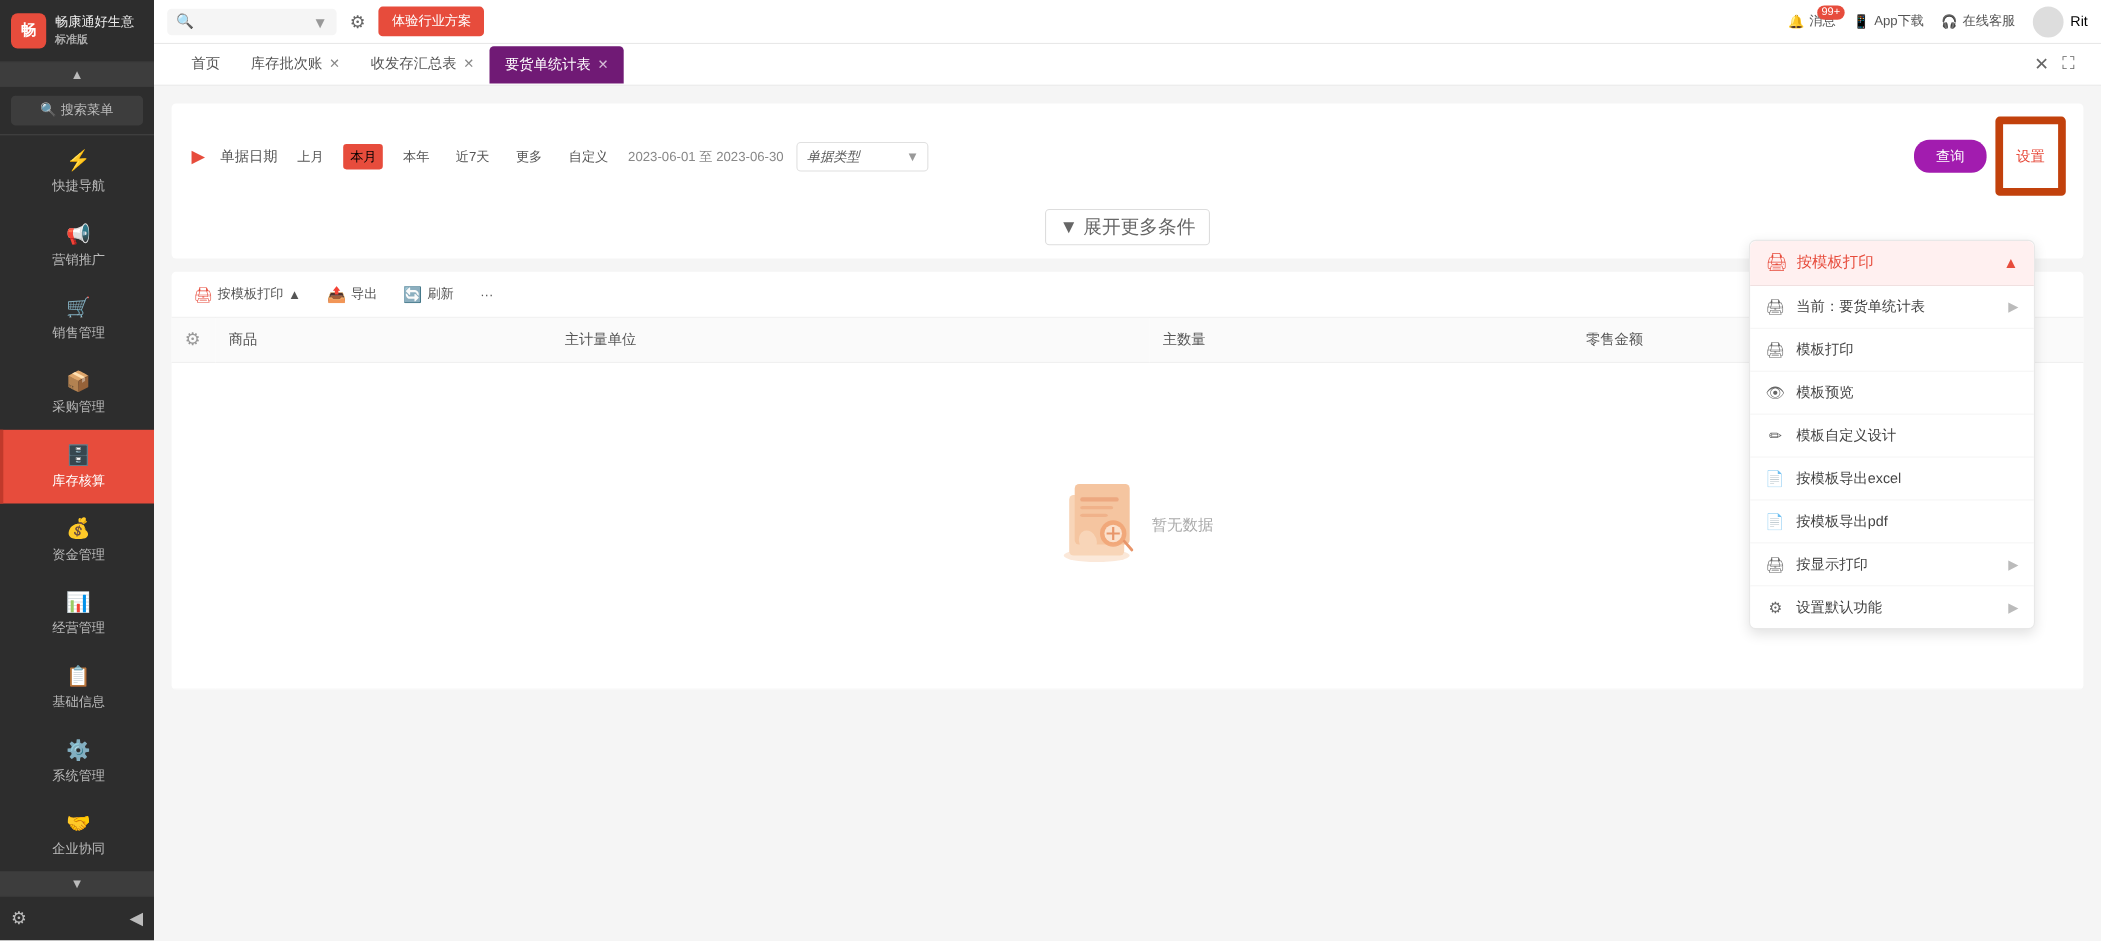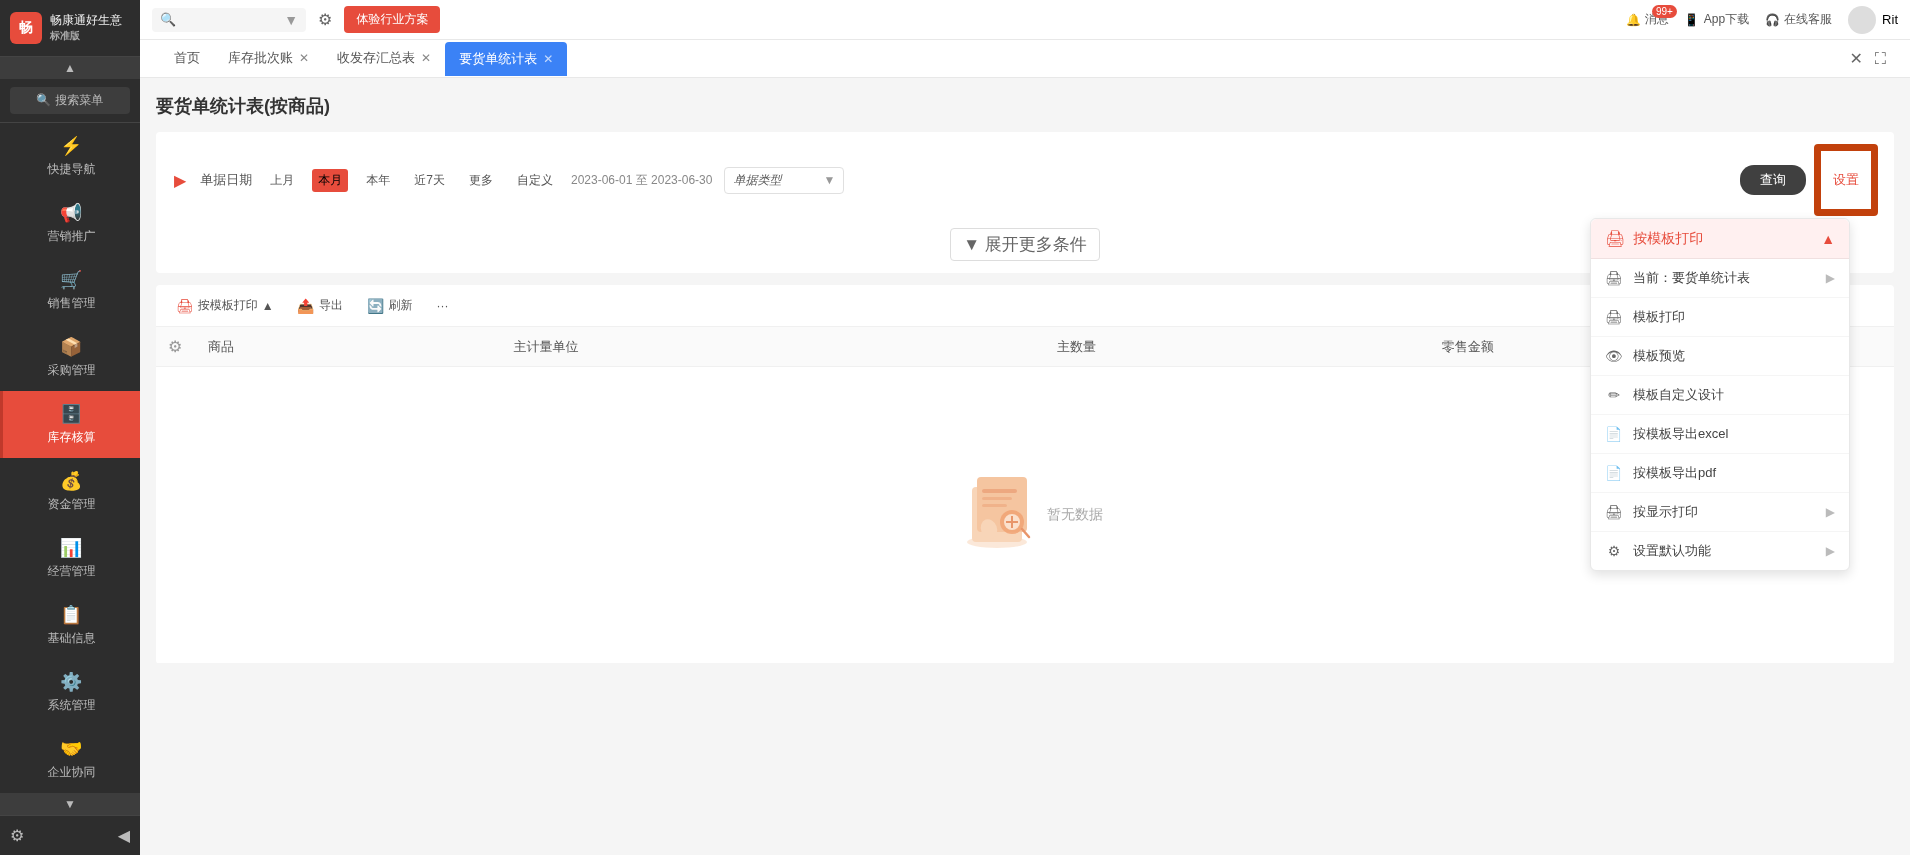--- a/index.html
+++ b/index.html
@@ -208,21 +208,21 @@
       display: flex;
       align-items: center;
       padding: 8px 14px;
       font-size: 13px;
       cursor: pointer;
       color: #555;
       border-bottom: 2px solid transparent;
       white-space: nowrap;
     }
     .tab.active {
-      background: #3b82f6;
+      background: #701a75;
       color: white;
       border-radius: 4px 4px 0 0;
       border-bottom: none;
     }
     .tab-close {
       margin-left: 6px;
       font-size: 12px;
       opacity: 0.7;
     }
     .tabs-actions {
@@ -444,21 +444,21 @@
       cursor: pointer;
       color: #555;
       font-size: 12px;
       display: flex;
       align-items: center;
       gap: 4px;
       padding: 4px 8px;
     }
     .toolbar-btn-icon { font-size: 14px; color: #e74c3c; }
     .query-btn {
-      background: #404040;
+      background: #a21caf;
       color: white;
       border: none;
       border-radius: 14px;
       padding: 6px 20px;
       cursor: pointer;
       font-size: 13px;
     }
     .settings-btn-outline {
       background: none;
       color: #e74c3c;
@@ -591,21 +591,20 @@
       <span class="tab-close">✕</span>
     </div>
     <div class="tabs-actions">
       <button class="tabs-action-btn">✕</button>
       <button class="tabs-action-btn">⛶</button>
     </div>
   </div>
 
   <div class="page-content">
 
-    <div class="page-title">要货单统计表(按商品)</div>
 
     <div class="filter-section">
       <div class="filter-row">
         <button class="filter-expand-btn">▶</button>
 
         <span class="filter-label">单据日期</span>
 
         <button class="date-btn">上月</button>
         <button class="date-btn active">本月</button>
         <button class="date-btn">本年</button>

